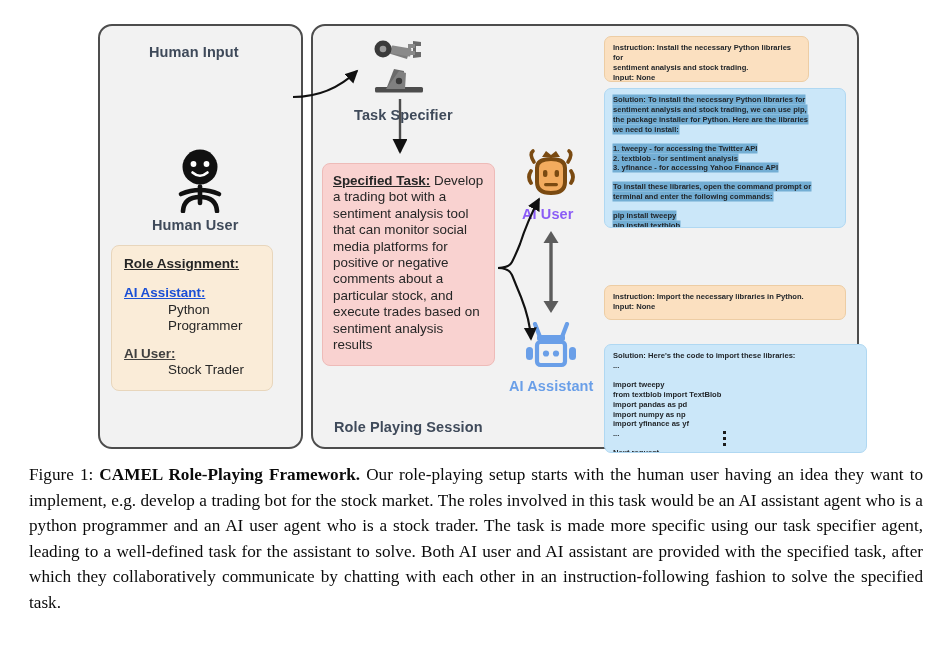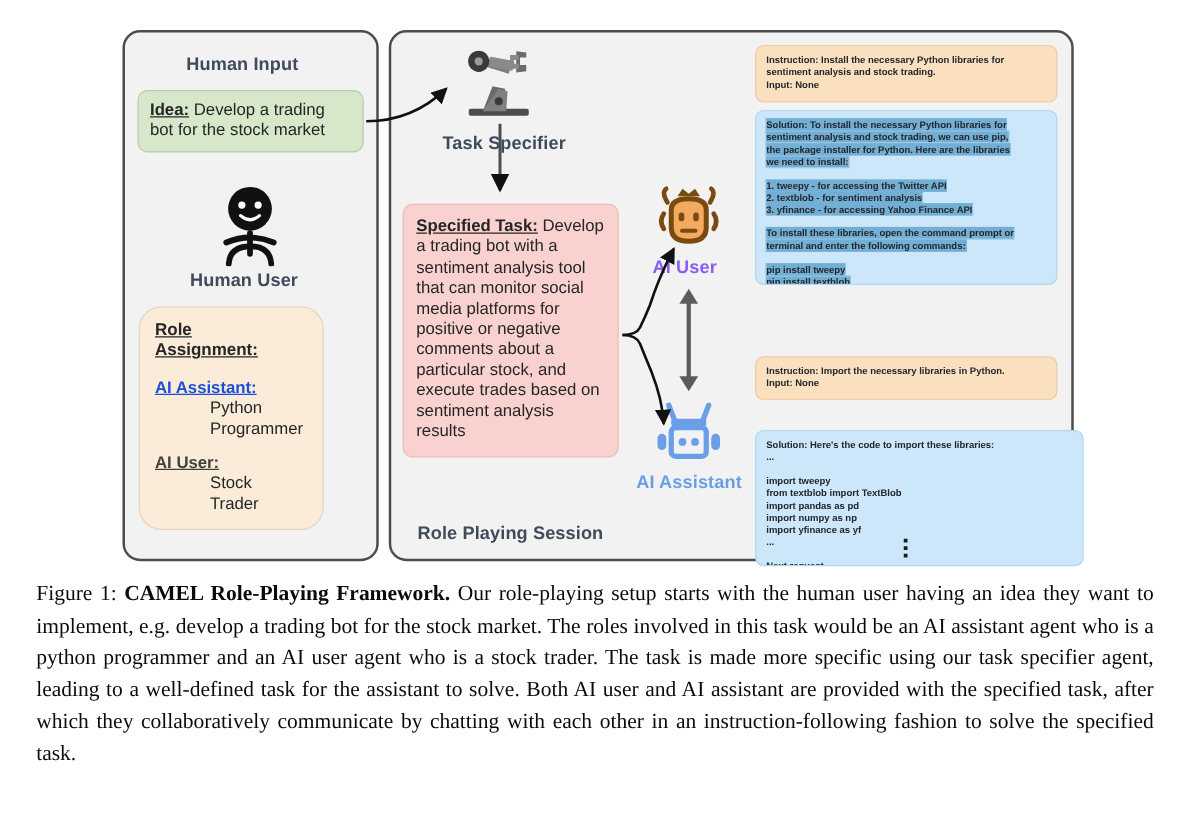--- a/index.html
+++ b/index.html
@@ -74,21 +74,21 @@
     text-decoration: underline;
     color: #404040;
   }
 
   
   #card-idea {
     left: 110px; top: 72px; width: 181px; padding: 7px 8px 8px 9px;
   }
   
   #card-role {
-    left: 111px; top: 245px; width: 148px; padding: 10px 25px 12px 12px; border-radius: 18px;
+    left: 111px; top: 245px; width: 162px; padding: 10px 25px 12px 12px;
   }
   #card-role .rtitle { font-size: 13.6px; }
   #card-role .rgap { height: 13px; }
   #card-role .rgap2 { height: 11px; }
   #card-role .rval { font-size: 13.4px; margin-left: 44px; }
 
   
   #card-task {
     left: 322px; top: 163px; width: 173px; padding: 9px 9px 12px 10px;
   }
@@ -166,21 +166,21 @@
     background: #cbe7f9;
     border: 1px solid #b0d8f2;
   }
   .bubble p { margin: 0; }
   .bubble .blank { height: 9px; }
   .sel {
     background: #73aed4;
     box-shadow: 0 0 0 0.5px #73aed4;
   }
 
-  #bubble-1 { left: 604px; top: 36px;  width: 242px; height: 46px; }
+  #bubble-1 { left: 604px; top: 36px;  width: 205px; height: 46px; }
   #bubble-2 { left: 604px; top: 88px;  width: 242px; height: 140px; }
   #bubble-3 { left: 604px; top: 285px; width: 242px; height: 35px; }
   #bubble-4 { left: 604px; top: 344px; width: 263px; height: 109px; }
 
   #vdots {
     position: absolute;
     left: 723px; top: 431px;
     width: 6px; height: 18px;
   }
   #vdots i {
@@ -205,23 +205,20 @@
 </style>
 </head>
 <body>
 
 <div id="figure">
 
   <div class="panel" id="panel-left"></div>
 
   <div class="panel-heading" id="lbl-human-input">Human Input</div>
 
-  <div class="card card-green" id="card-idea">
-    <span class="lead">Idea:</span><span> Develop a trading bot for the stock market</span>
-  </div>
 
   <svg id="human-user-icon" viewBox="0 0 60 68">
     <circle cx="30" cy="22" r="17.5" fill="#111111"></circle>
     <circle cx="23.5" cy="19" r="2.9" fill="#ffffff"></circle>
     <circle cx="36.5" cy="19" r="2.9" fill="#ffffff"></circle>
     <path d="M22.5 27.5 Q30 34 37.5 27.5" stroke="#ffffff" stroke-width="2.6" fill="none" stroke-linecap="round"></path>
     <path d="M30 41.5 L30 58" stroke="#111111" stroke-width="4.6" stroke-linecap="round"></path>
     <path d="M11 49 Q30 41 49 49" stroke="#111111" stroke-width="4.6" fill="none" stroke-linecap="round"></path>
     <path d="M13 66 Q14 52 30 52 Q46 52 47 66" stroke="#111111" stroke-width="4.6" fill="none" stroke-linecap="round"></path>
   </svg>

